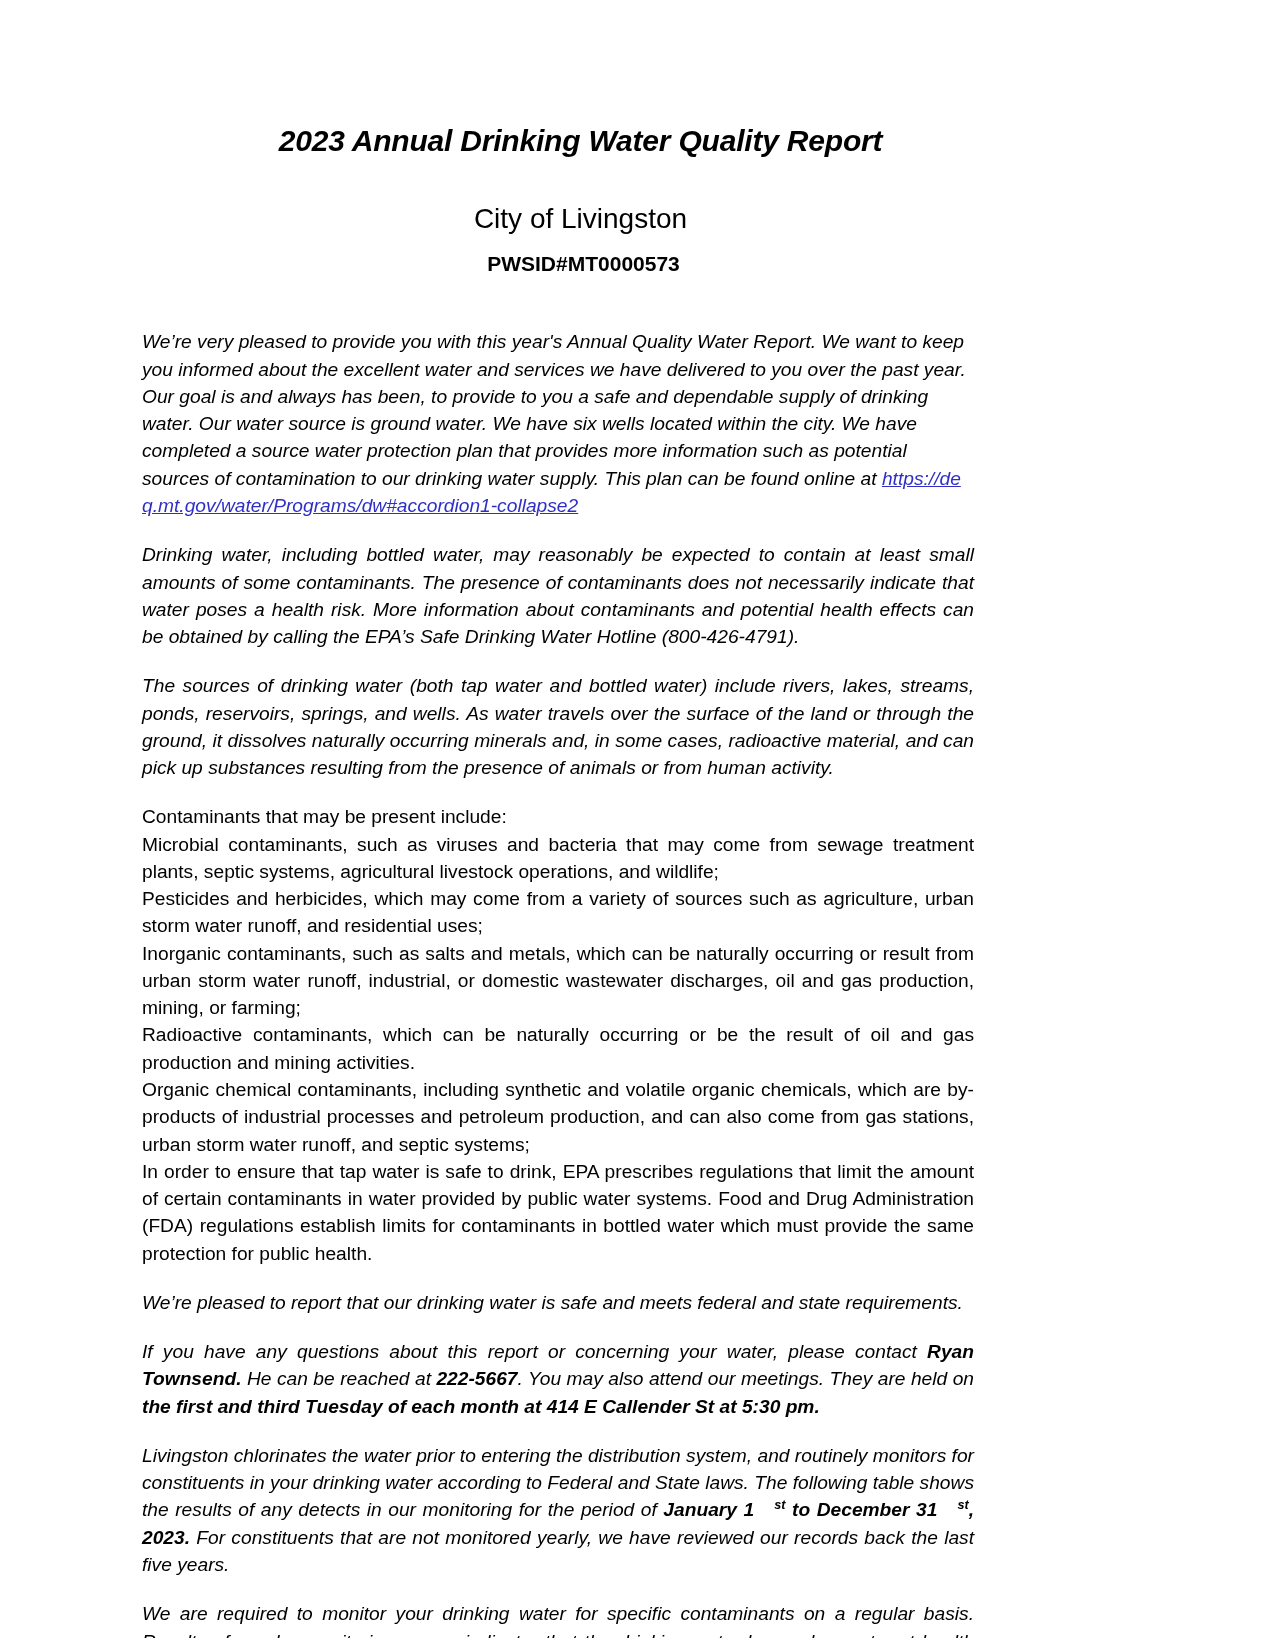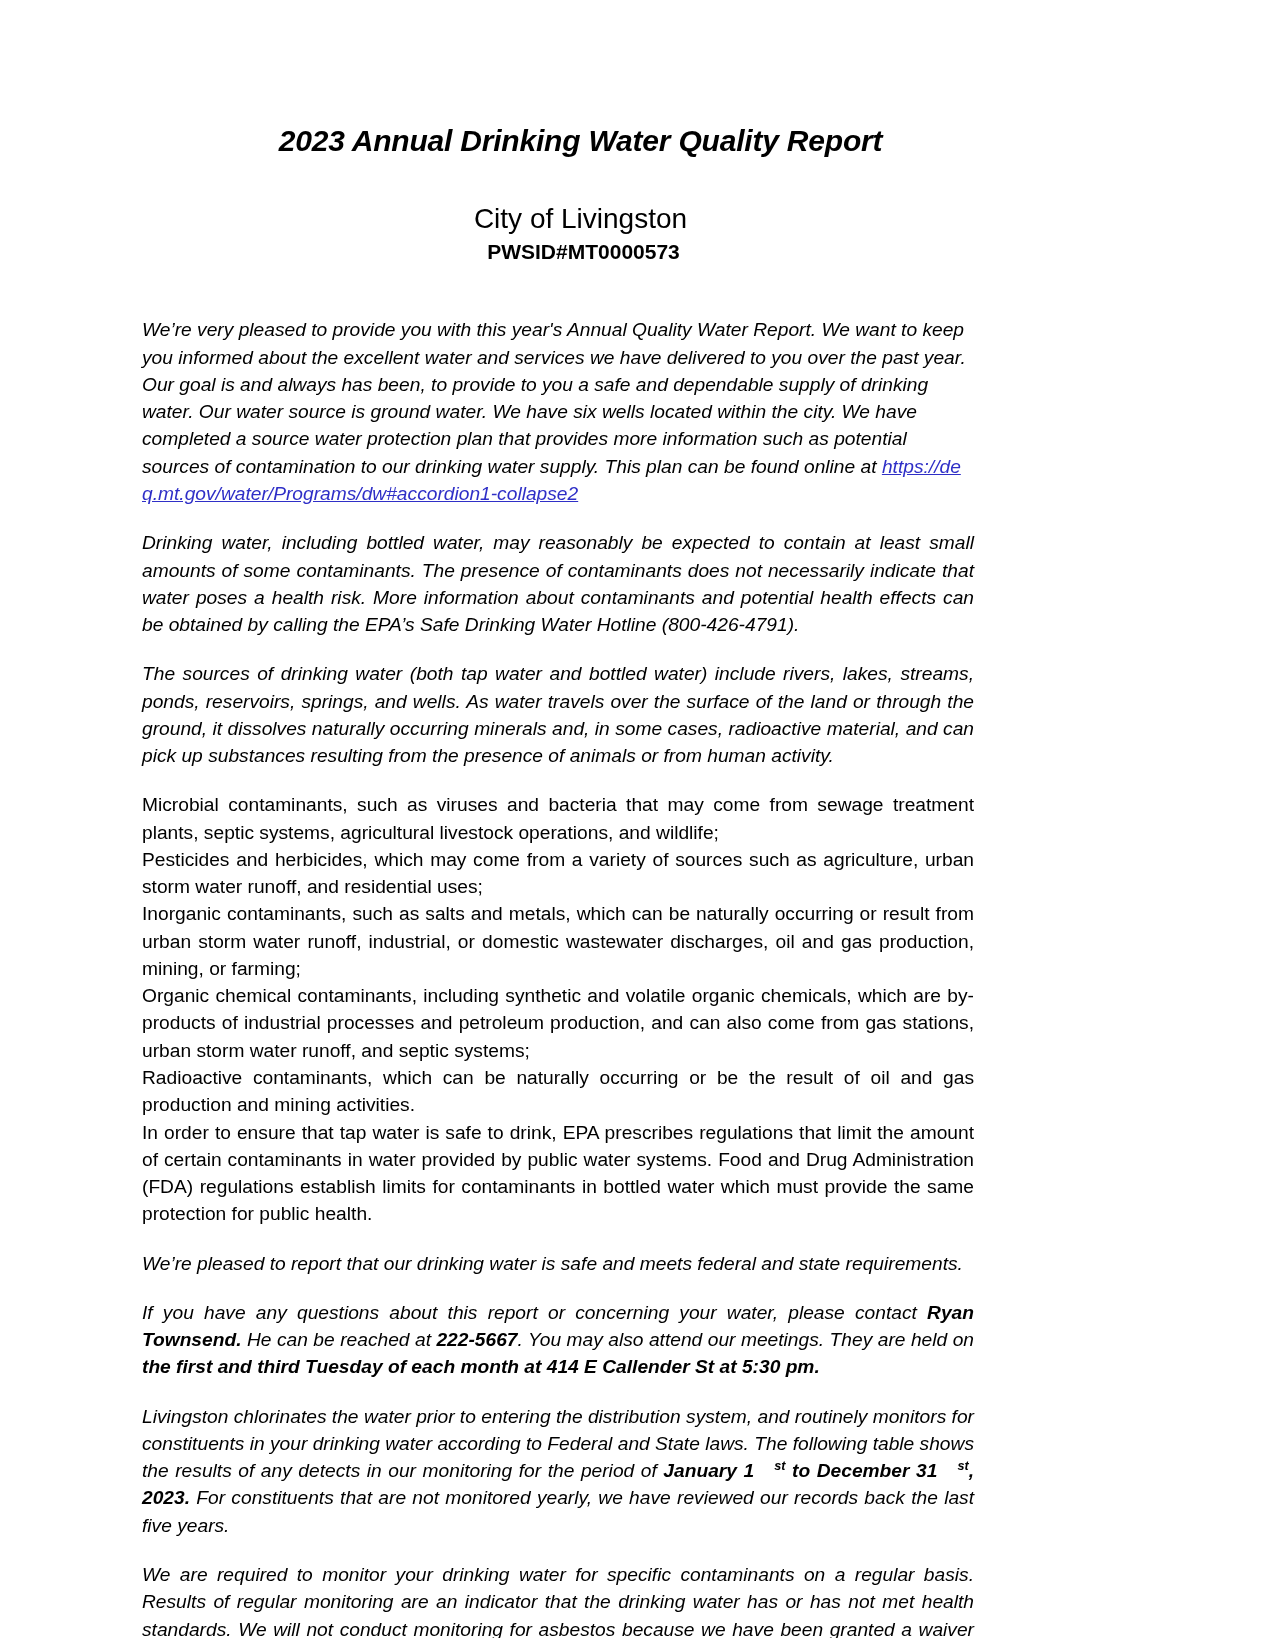--- a/index.html
+++ b/index.html
@@ -34,21 +34,21 @@
     line-height: 1.1;
   }
   .subtitle-block {
     text-align: center;
     margin-top: 46px;
   }
   .subtitle-main {
     font-size: 28px;
     font-weight: normal;
     line-height: 1.15;
-    margin: 4px;
+    margin: 16px;
   }
   .subtitle-pwsid {
     font-size: 21px;
     font-weight: bold;
     line-height: 1.2;
     margin: 2px 0 0 6px;
   }
   .body-wrap {
     margin: 0 187px 0 142px;
     padding-top: 52px;
@@ -107,25 +107,26 @@
 
   <div class="body-wrap">
 
     <p class="para ragged"><span>We’re very pleased to provide you with this year's Annual Quality Water Report. We want to keep you informed about the excellent water and services we have delivered to you over the past year. Our goal is and always has been, to provide to you a safe and dependable supply of drinking water. Our water source is ground water. We have six wells located within the city. We have completed a source water protection plan that provides more information such as potential sources of contamination to our drinking water supply.  This plan can be found online at </span><a class="doclink" href="#" style="color: rgb(47, 47, 199);">https://deq.mt.gov/water/Programs/dw#accordion1-collapse2</a></p>
 
     <p class="para">Drinking water, including bottled water, may reasonably be expected to contain at least small amounts of some contaminants. The presence of contaminants does not necessarily indicate that water poses a health risk. More information about contaminants and potential health effects can be obtained by calling the EPA’s Safe Drinking Water Hotline (800-426-4791).</p>
 
     <p class="para">The sources of drinking water (both tap water and bottled water) include rivers, lakes, streams, ponds, reservoirs, springs, and wells. As water travels over the surface of the land or through the ground, it dissolves naturally occurring minerals and, in some cases, radioactive material, and can pick up substances resulting from the presence of animals or from human activity.</p>
 
     <div class="list-block">
+      <p class="lead">Contaminants that may be present include:</p>
       <p>Microbial contaminants, such as viruses and bacteria that may come from sewage treatment plants, septic systems, agricultural livestock operations, and wildlife;</p>
       <p>Pesticides and herbicides, which may come from a variety of sources such as agriculture, urban storm water runoff, and residential uses;</p>
       <p>Inorganic contaminants, such as salts and metals, which can be naturally occurring or result from urban storm water runoff, industrial, or domestic wastewater discharges, oil and gas production, mining, or farming;</p>
+      <p>Radioactive contaminants, which can be naturally occurring or be the result of oil and gas production and mining activities.</p>
       <p>Organic chemical contaminants, including synthetic and volatile organic chemicals, which are by-products of industrial processes and petroleum production, and can also come from gas stations, urban storm water runoff, and septic systems;</p>
-      <p>Radioactive contaminants, which can be naturally occurring or be the result of oil and gas production and mining activities.</p>
       <p>In order to ensure that tap water is safe to drink, EPA prescribes regulations that limit the amount of certain contaminants in water provided by public water systems. Food and Drug Administration (FDA) regulations establish limits for contaminants in bottled water which must provide the same protection for public health.</p>
     </div>
 
     <p class="para">We’re pleased to report that our drinking water is safe and meets federal and state requirements.</p>
 
     <p class="para"><span>If you have any questions about this report or concerning your water, please contact </span><b>Ryan Townsend.</b><span> He can be reached at </span><b>222-5667</b><span>.  You may also attend our meetings.  They are held on </span><b>the first and third Tuesday of each month at 414 E Callender St at 5:30 pm.</b></p>
 
     <p class="para"><span>Livingston chlorinates the water prior to entering the distribution system, and routinely monitors for constituents in your drinking water according to Federal and State laws. The following table shows the results of any detects in our monitoring for the period of </span><b><span>January 1</span><sup>st</sup><span> to December 31</span><sup>st</sup><span>, 2023.</span></b><span> For constituents that are not monitored yearly, we have reviewed our records back the last five years.</span></p>
 
     <p class="para tight">We are required to monitor your drinking water for specific contaminants on a regular basis.  Results of regular monitoring are an indicator that the drinking water has or has not met health standards.  We will not conduct monitoring for asbestos because we have been granted a waiver by DEQ.</p>

